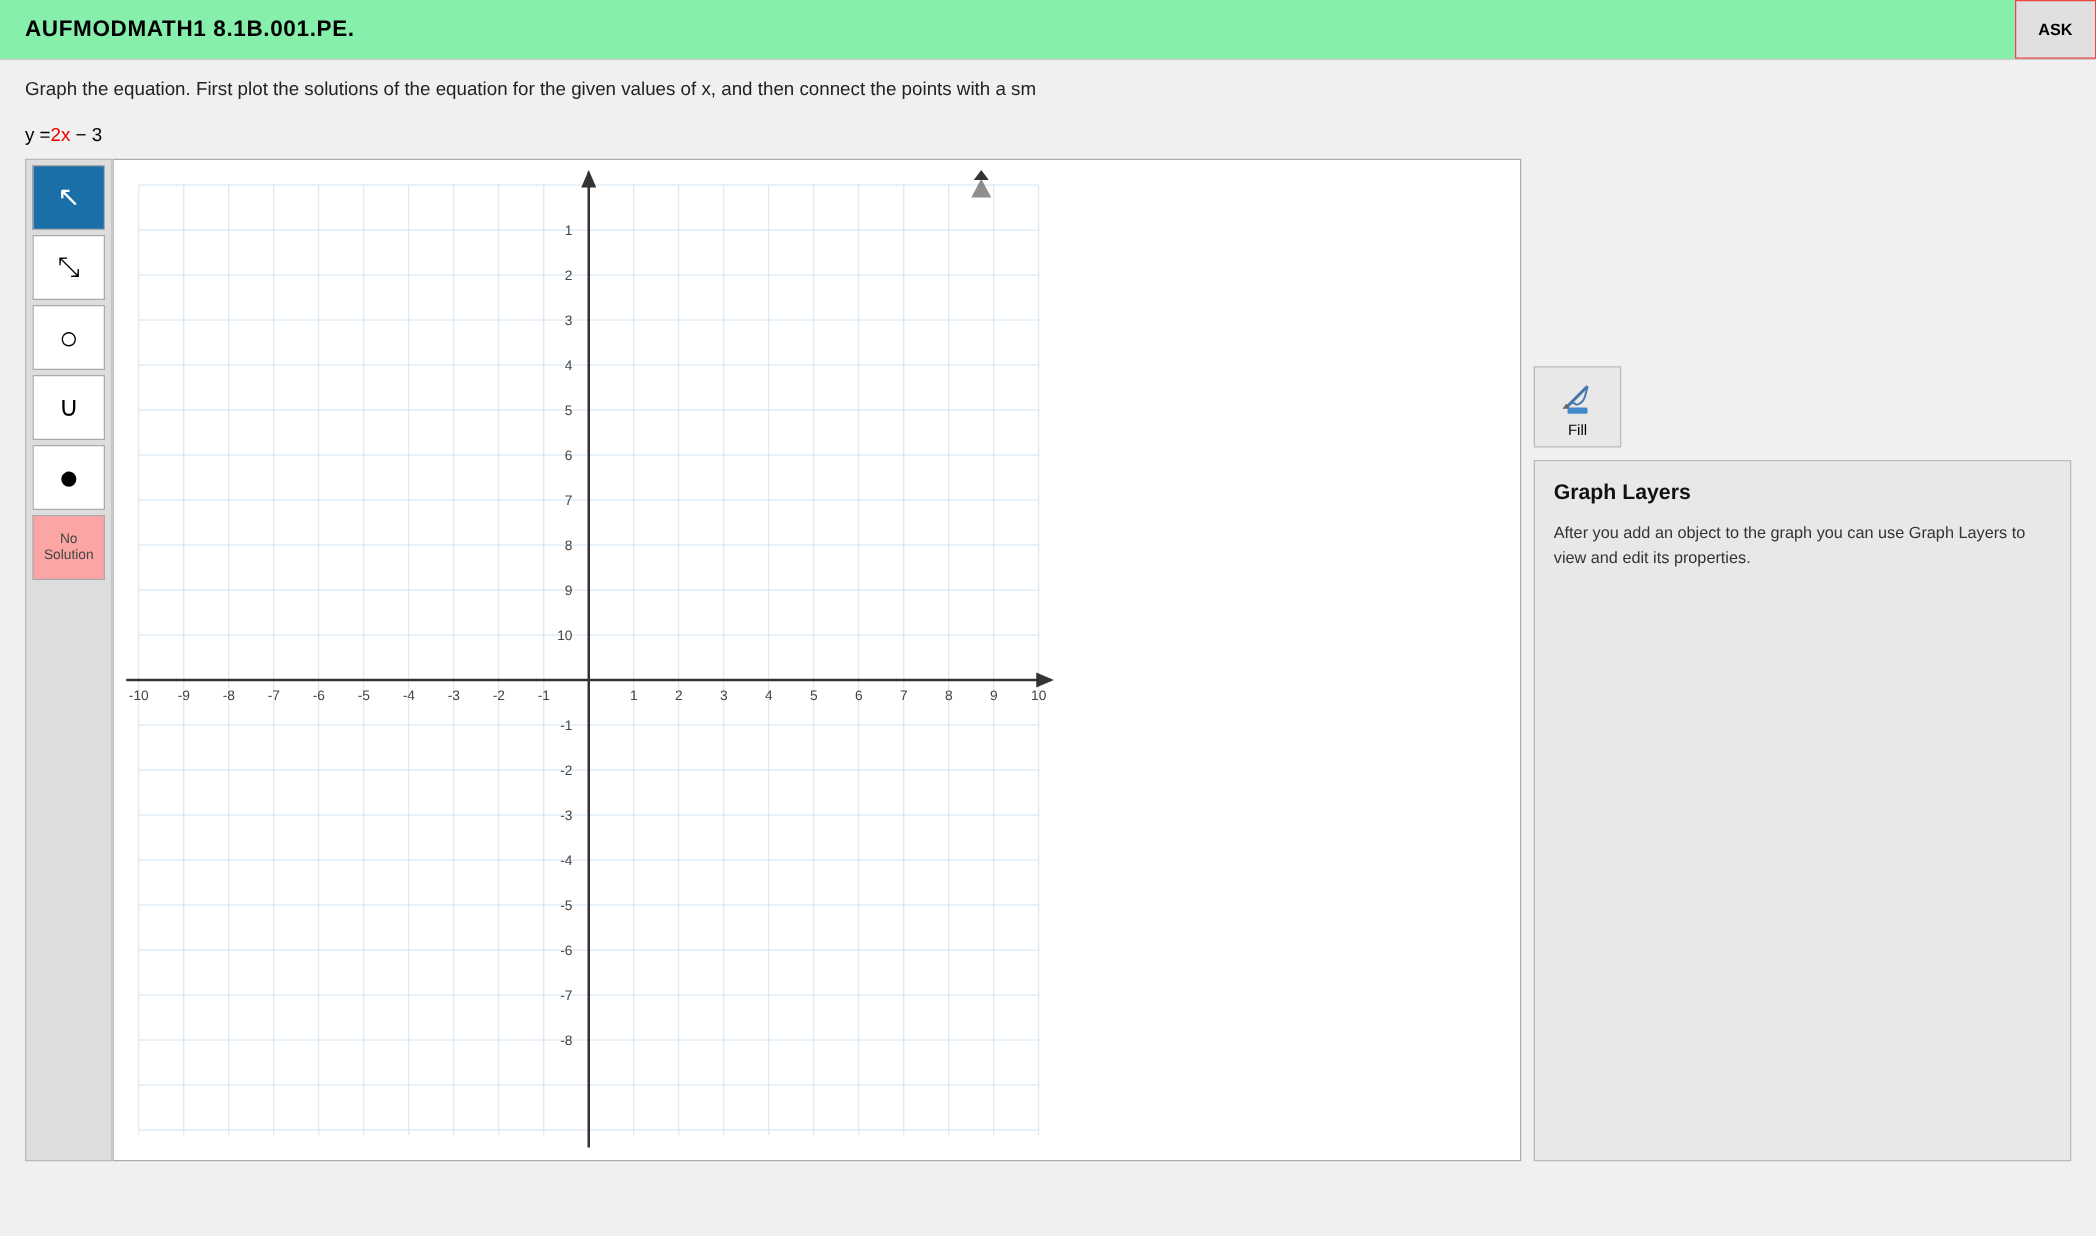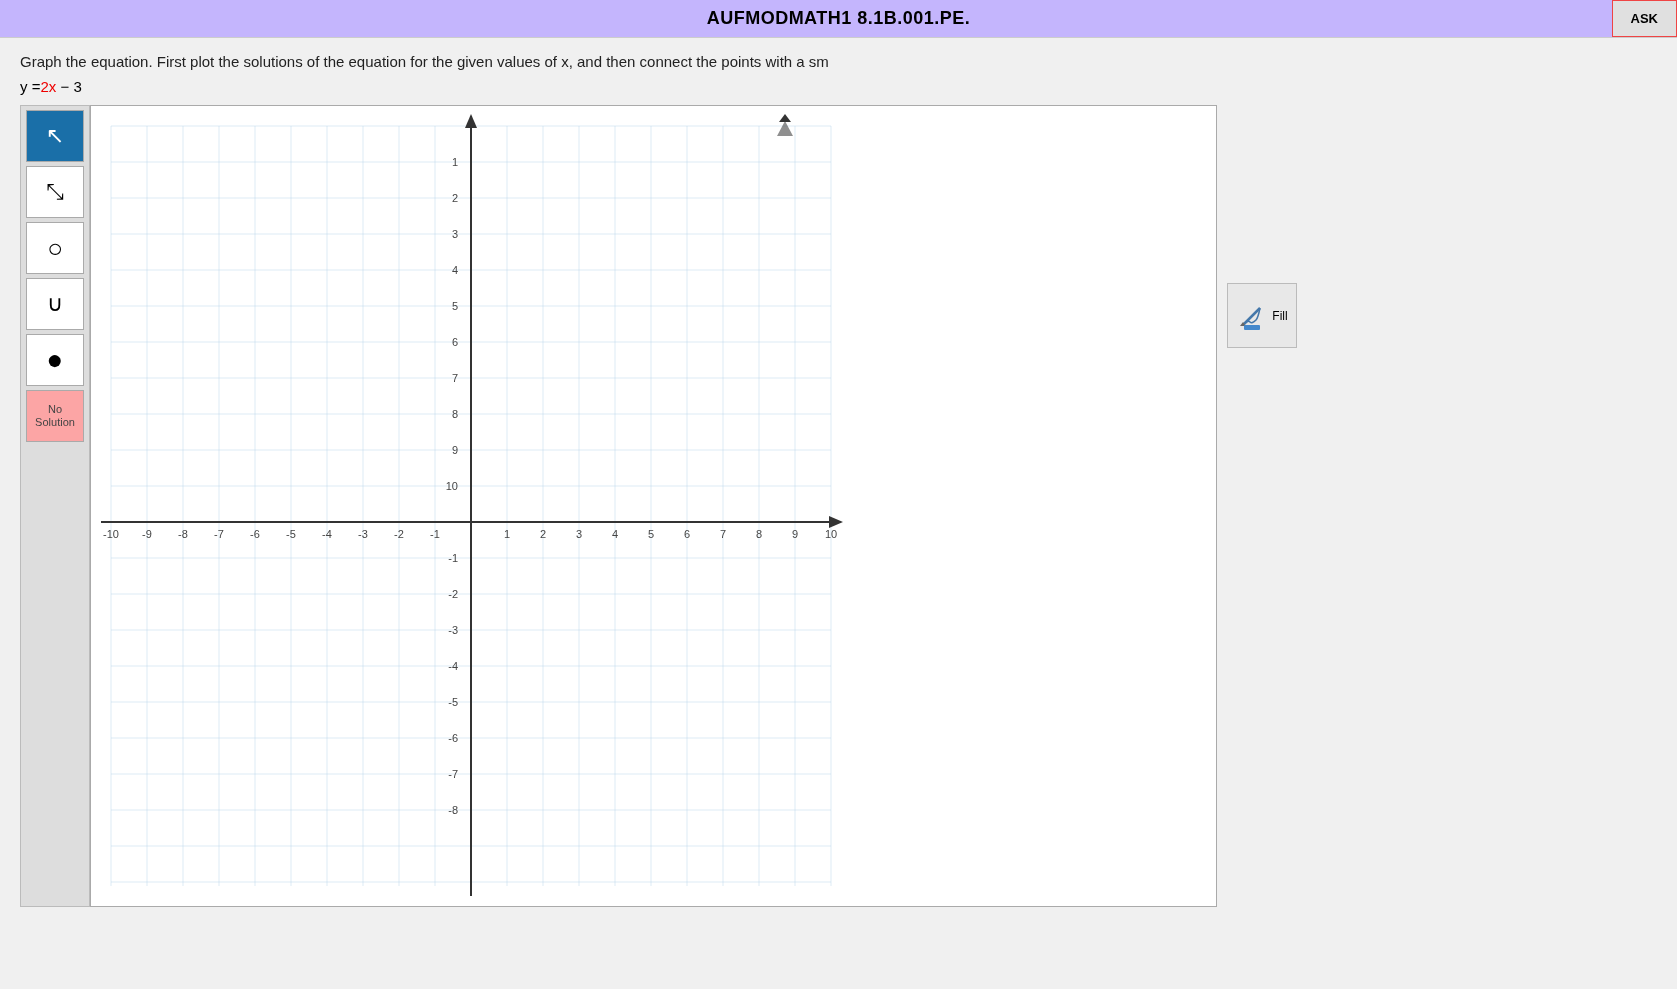--- a/index.html
+++ b/index.html
@@ -7,26 +7,25 @@
       background: #f0f0f0;
       font-family: Arial, sans-serif;
       width: 1677px;
       min-height: 989px;
       overflow: hidden;
     }
 
     .top-bar {
       display: flex;
       align-items: center;
-      justify-content: center;
       padding: 8px 20px;
-      background: #c4b5fd;
+      background: #86efac;
       border-bottom: 1px solid #ccc;
       position: relative;
-      height: 38px;
+      height: 48px;
     }
 
     .top-title {
       font-size: 18px;
       font-weight: bold;
       letter-spacing: 0.5px;
     }
 
     .ask-button {
       position: absolute;
@@ -47,21 +46,21 @@
       gap: 10px;
     }
 
     .left-panel {
       flex: 1;
       min-width: 0;
     }
 
     .problem-text {
       font-size: 15px;
-      margin-bottom: 8px;
+      margin-bottom: 20px;
       color: #222;
     }
 
     .equation-block {
       margin-bottom: 10px;
       font-size: 15px;
     }
 
     .equation-line {
       display: flex;
@@ -135,21 +134,21 @@
       flex-direction: column;
       gap: 10px;
     }
 
     .fill-btn {
       background: #e8e8e8;
       border: 1px solid #bbb;
       width: 70px;
       height: 65px;
       display: flex;
-      flex-direction: row;
+      flex-direction: column;
       align-items: center;
       justify-content: center;
       cursor: pointer;
       font-size: 12px;
       gap: 4px;
     }
 
     .graph-layers-panel {
       background: #e8e8e8;
       border: 1px solid #bbb;
@@ -351,14 +350,18 @@
         <svg width="32" height="32" viewBox="0 0 32 32">
           <path d="M8 24 L24 8" stroke="#4477aa" stroke-width="2.5" fill="none"></path>
           <path d="M8 24 Q12 20 14 22 Q16 24 20 20 Q22 18 24 8" stroke="#4477aa" stroke-width="1.5" fill="none"></path>
           <polygon points="7,22 10,26 4,26" fill="#666"></polygon>
           <rect x="8" y="25" width="16" height="5" fill="#4488cc" rx="1"></rect>
         </svg>
         <span>Fill</span>
       </button>
     </div>
 
+    <div class="graph-layers-panel">
+      <div class="graph-layers-title">Graph Layers</div>
+      <div class="graph-layers-desc">After you add an object to the graph you can use Graph Layers to view and edit its properties.</div>
+    </div>
   </div>
 </div>
 
 </body></html>

